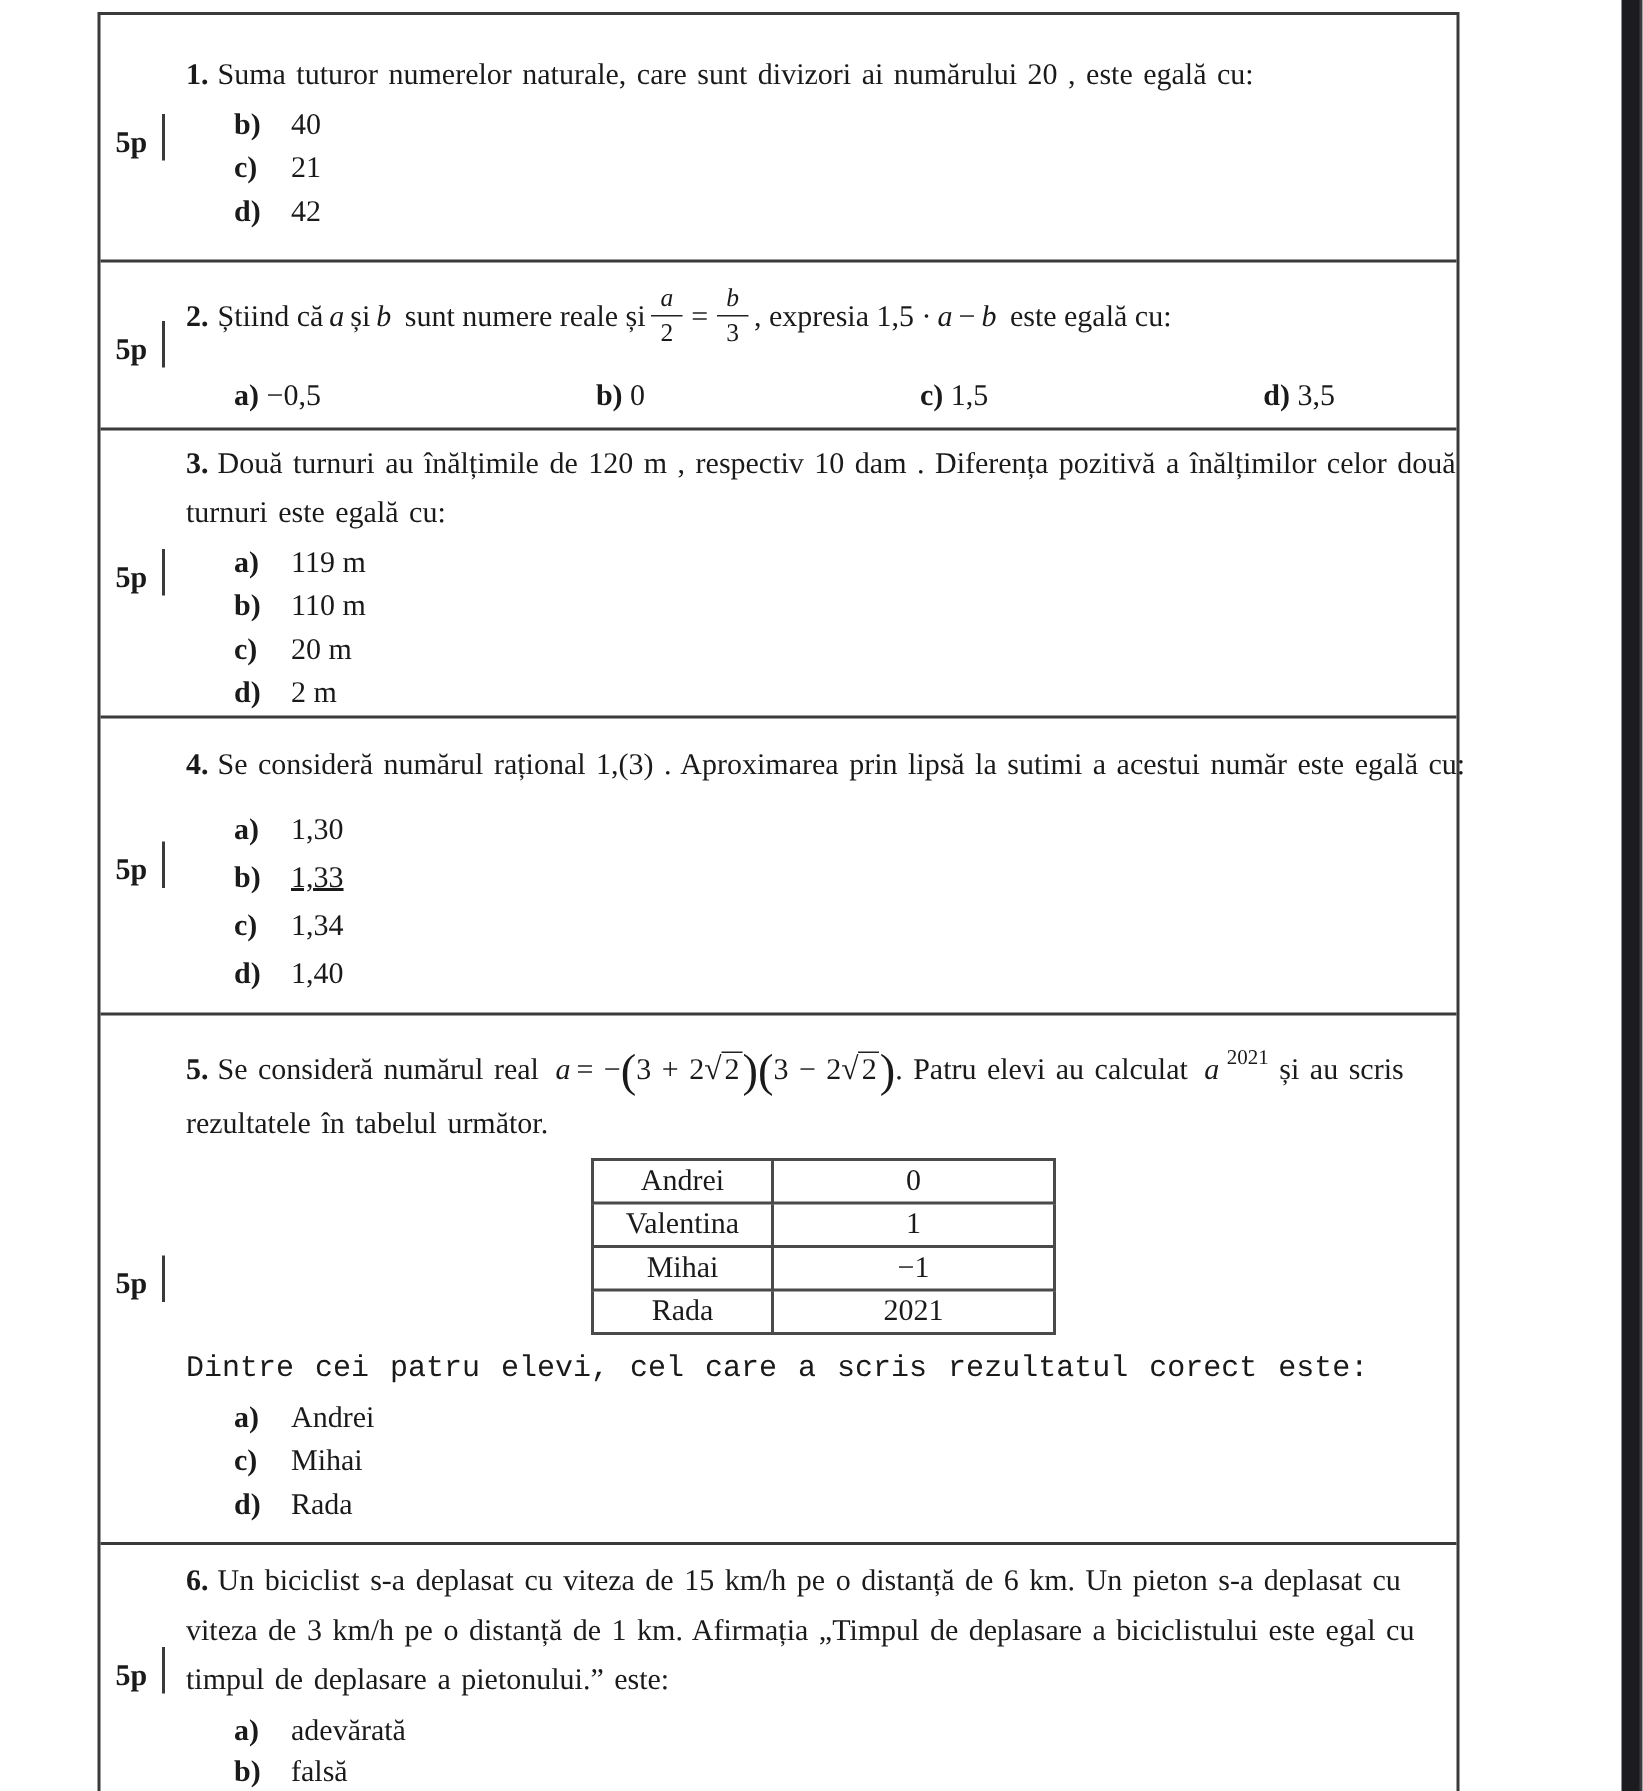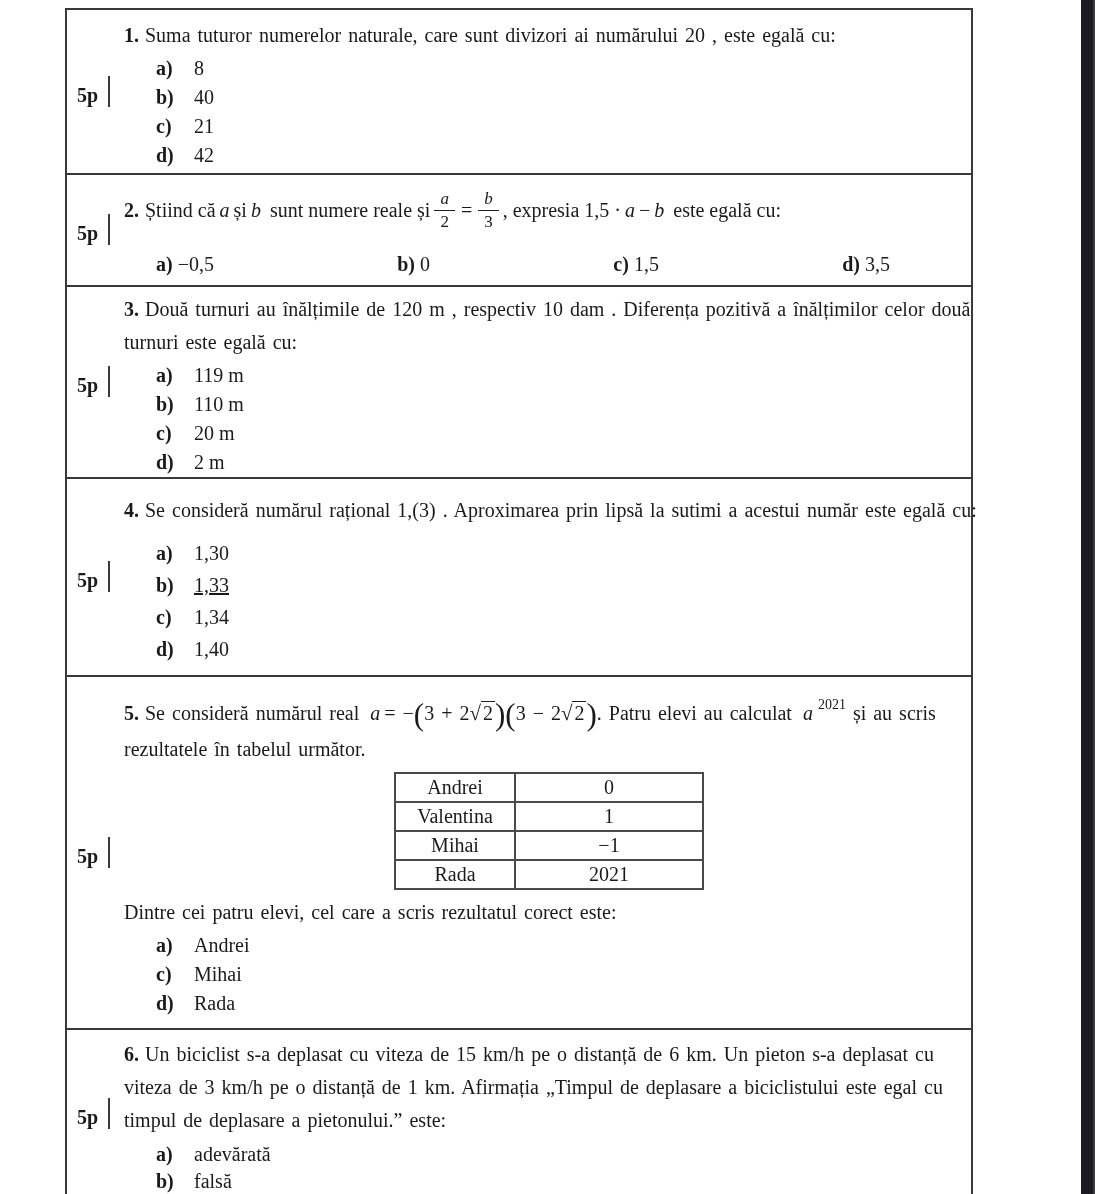--- a/index.html
+++ b/index.html
@@ -31,37 +31,36 @@
   .frac .bot { padding-top:1px; }
   .feq { margin:0 2px; }
   .bp { font-size:31px; font-weight:400; line-height:0; vertical-align:-5px; }
   .sqrt { font-size:21px; }
   .rad { border-top:1.5px solid #222; padding:0 2px; }
   sup.pow { font-size:14px; line-height:0; position:relative; top:-3px; margin-left:1px; }
   .rtable { border-collapse:collapse; margin:6px 0 2px 270px; }
   .rtable td { border:2px solid #4a4a4a; height:27px; font-size:20px; text-align:center; padding:0 6px; }
   .rtable td.name { width:106px; }
   .rtable td.val { width:174px; }
-  .after-table { margin-top:6px; }
+  .after-table { margin-top:6px;font-family:Liberation Mono, monospace; }
 </style>
 </head>
 <body>
 
 <div class="scan-strip">
     <div class="scan-strip-inner"></div>
   </div>
 
 <div class="exam">
 
   <div class="row bordered" style="min-height:163px;">
     <div class="points">5p</div>
     <div class="content">
       <p class="qline"><span class="qnum">1.</span><span>Suma tuturor numerelor naturale, care sunt divizori ai numărului 20 ,  este egală cu:</span></p>
       <div class="opts">
-        <div class="opt"><span class="letter">a)</span><span>8</span></div>
         <div class="opt"><span class="letter">b)</span><span>40</span></div>
         <div class="opt"><span class="letter">c)</span><span>21</span></div>
         <div class="opt"><span class="letter">d)</span><span>42</span></div>
       </div>
     </div>
   </div>
 
   <div class="row bordered" style="min-height:103px;">
     <div class="points">5p</div>
     <div class="content">

